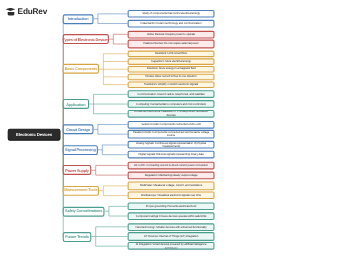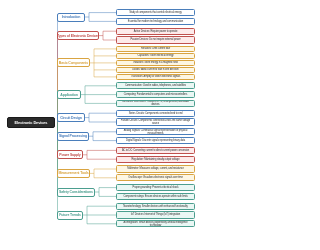--- a/index.html
+++ b/index.html
@@ -56,20 +56,27 @@
     text-align:center;
     font-size:2.6px; line-height:3.1px; letter-spacing:-0.1px;
     padding:0.5px 1.5px; overflow:hidden;
   }
 </style>
 </head>
 <body>
 
 <div id="root">
 
+  <div class="logo">
+    <span class="logo-mark">
+      <span class="cap"></span>
+        <span class="base"></span>
+    </span>
+    <span class="logo-text">EduRev</span>
+  </div>
 
   <svg id="wires">
       <path d="M85 17 H89" stroke="#4a7ebb" stroke-width="0.5" fill="none"></path>
       <path d="M89 12.6 V21.400000000000002" stroke="#4a7ebb" stroke-width="0.5" fill="none"></path>
       <path d="M89 12.6 H116" stroke="#4a7ebb" stroke-width="0.5" fill="none"></path>
       <path d="M89 21.400000000000002 H116" stroke="#4a7ebb" stroke-width="0.5" fill="none"></path>
       <path d="M57.5 122.5 V17 H57" stroke="#4a7ebb" stroke-width="0.5" fill="none"></path>
       <path d="M99 35.6 H103" stroke="#c0504d" stroke-width="0.5" fill="none"></path>
       <path d="M103 31.200000000000003 V40.00000000000001" stroke="#c0504d" stroke-width="0.5" fill="none"></path>
       <path d="M103 31.200000000000003 H116" stroke="#c0504d" stroke-width="0.5" fill="none"></path>

